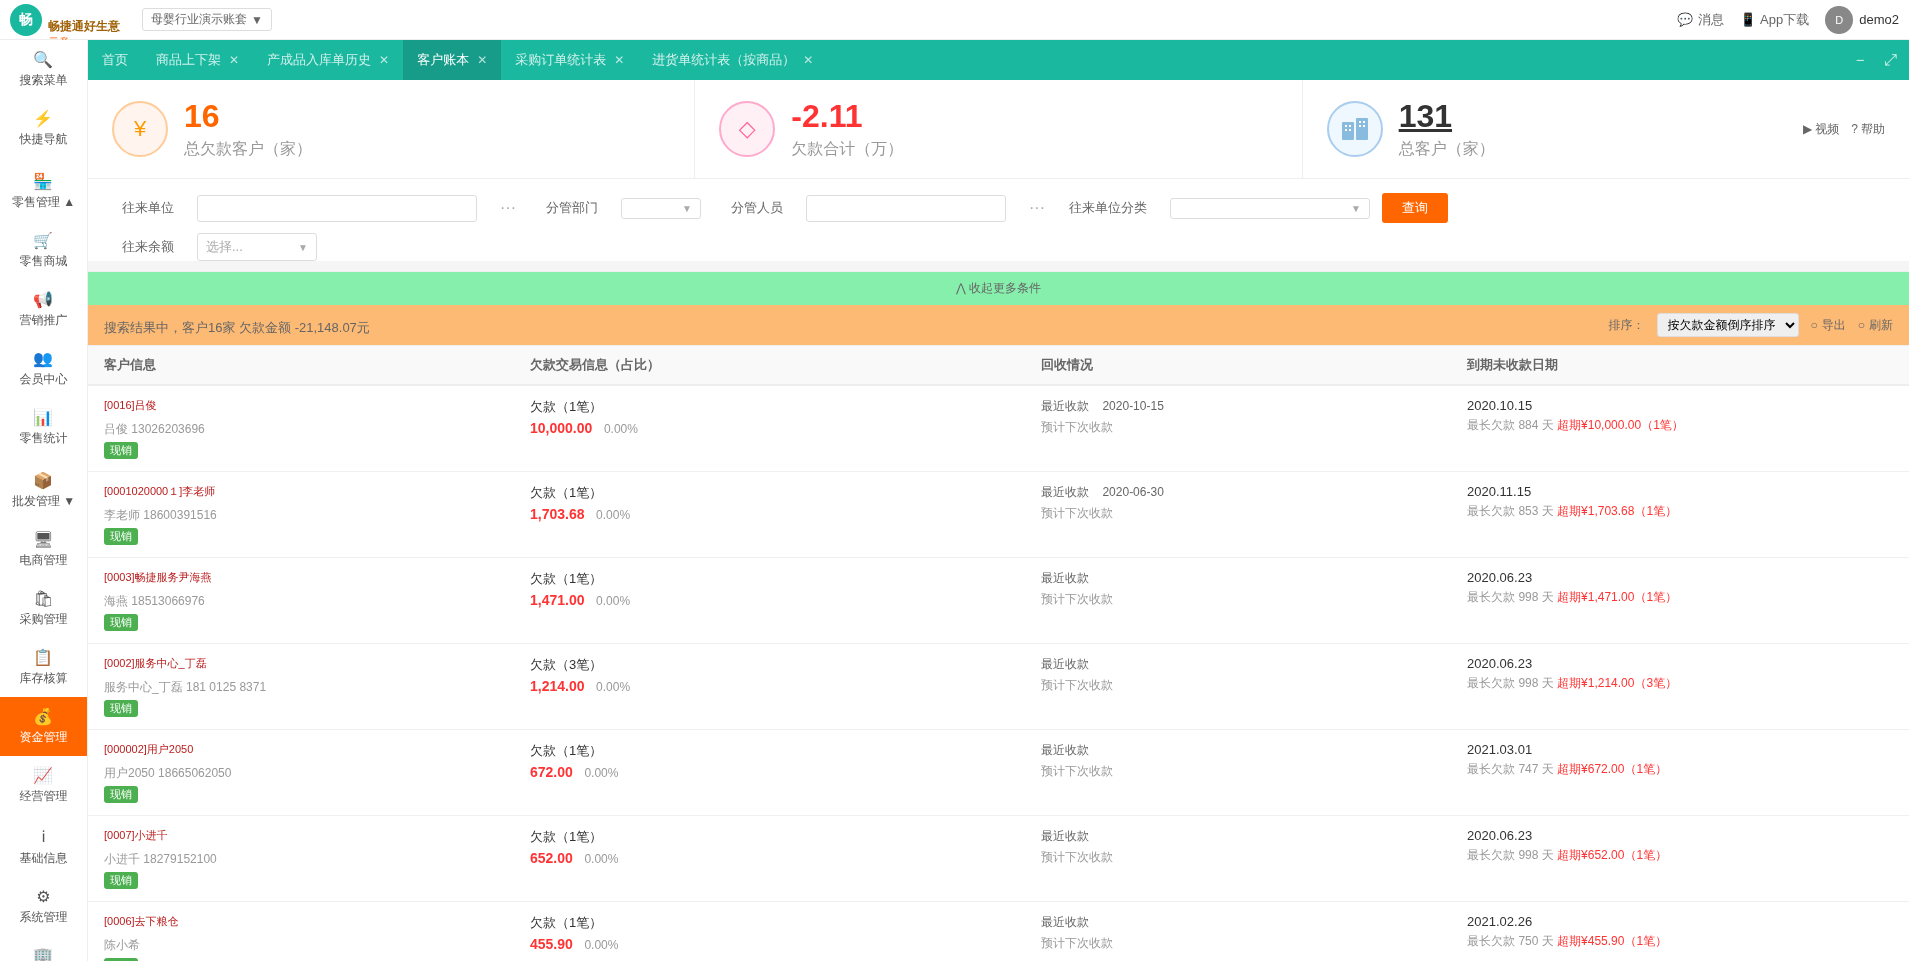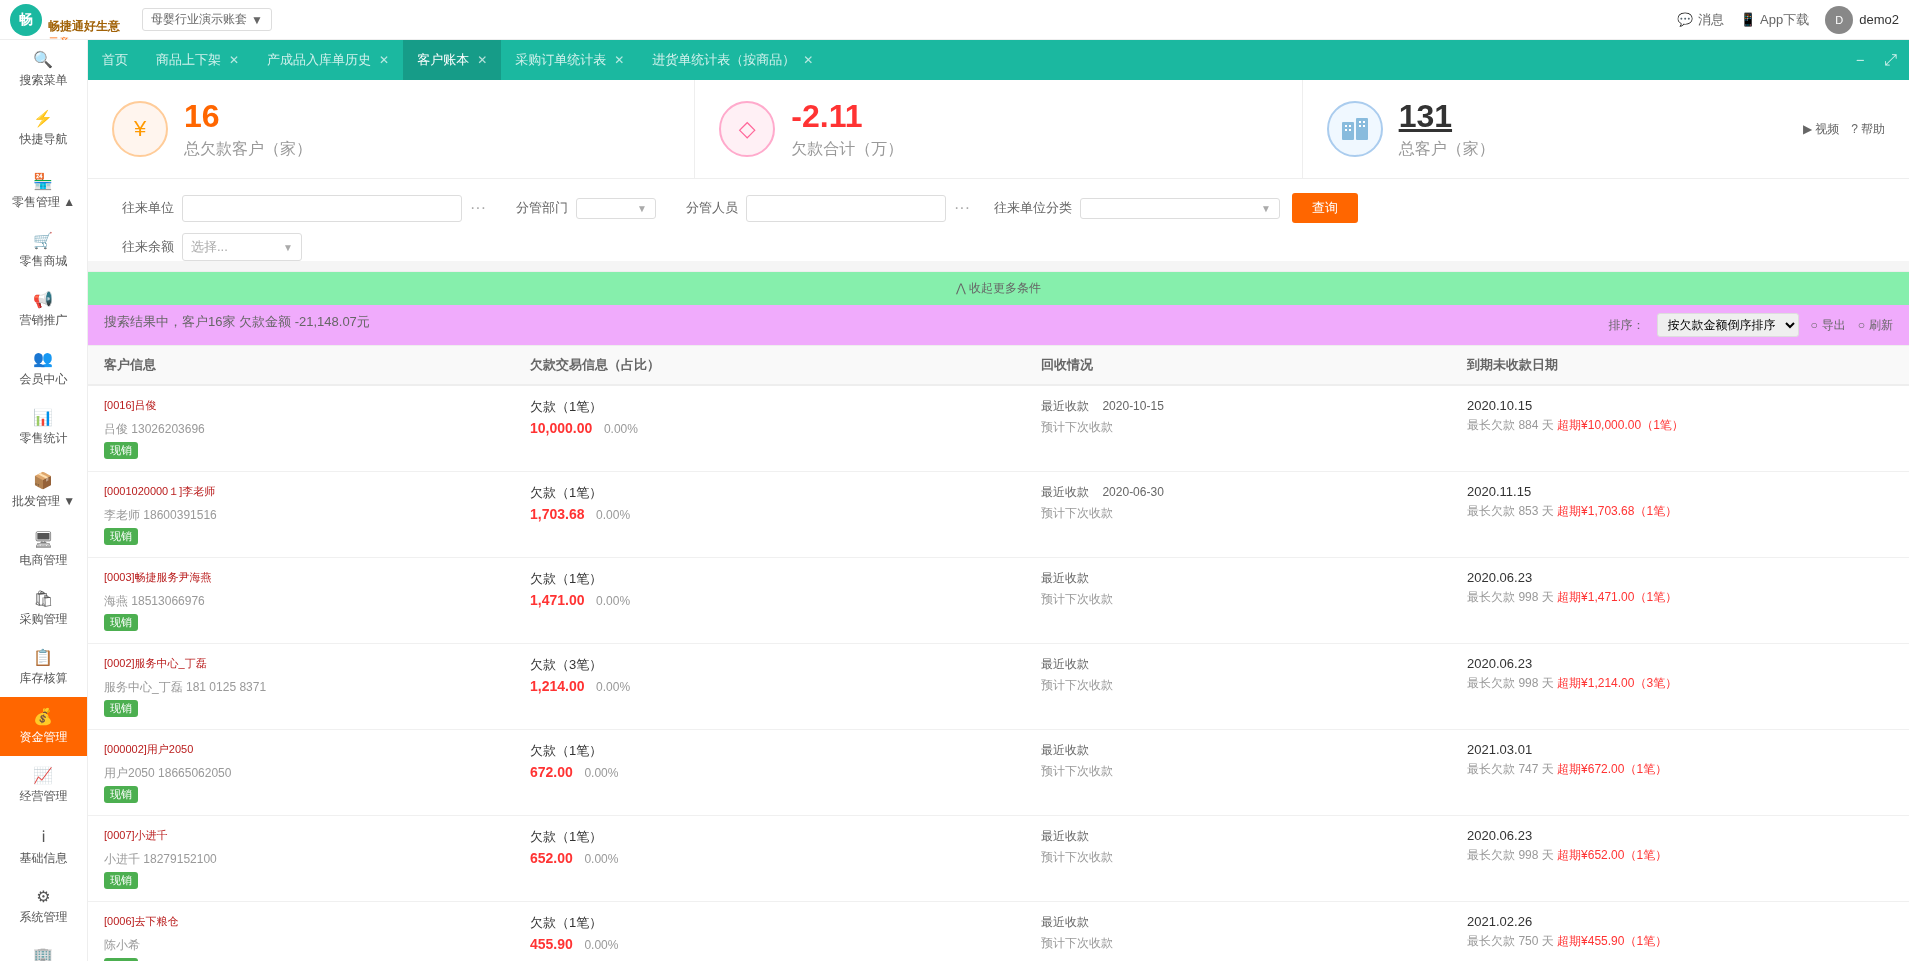--- a/index.html
+++ b/index.html
@@ -48,31 +48,31 @@
     .stat-value.orange { color: #ff6600; }
     .stat-value.red { color: #ff3333; }
     .stat-value.dark { color: #333; text-decoration: underline; }
     .stat-label { font-size: 16px; color: #999; margin-top: 4px; }
     .stat-actions { margin-left: auto; display: flex; gap: 12px; align-items: flex-start; }
     .stat-action { display: flex; align-items: center; gap: 3px; font-size: 12px; color: #666; cursor: pointer; }
 
     
     .search-panel { background: white; padding: 14px 16px 0; }
     .search-row { display: flex; align-items: center; gap: 12px; margin-bottom: 10px; flex-wrap: wrap; }
-    .search-field { display: flex; align-items: center; gap: 8px; }
+    .search-field { display: flex; align-items: center; gap: 23px; }
     .search-label { color: #666; font-size: 13px; white-space: nowrap; width: 70px; text-align: right; }
     .search-input { border: 1px solid #ddd; border-radius: 3px; padding: 5px 8px; font-size: 13px; width: 200px; color: #333; }
     .search-input-wide { width: 280px; }
     .search-btn { background: #ff6600; color: white; border: none; border-radius: 3px; padding: 6px 20px; font-size: 13px; cursor: pointer; }
     .dots-btn { color: #aaa; cursor: pointer; font-size: 16px; }
     .collapse-row { text-align: center; padding: 8px; background: #86efac; border-top: 1px solid #eee; }
     .collapse-btn { color: #666; font-size: 12px; cursor: pointer; }
 
     
-    .result-bar { background: #f0abfc; padding: 8px 16px; display: flex; align-items: flex-start; justify-content: space-between; border-bottom: 1px solid #eee; }
+    .result-bar { background: #fdba74; padding: 8px 16px; display: flex; align-items: flex-end; justify-content: space-between; border-bottom: 1px solid #eee; }
     .result-info { font-size: 13px; color: #666; }
     .result-actions { display: flex; align-items: center; gap: 12px; font-size: 12px; color: #666; }
     .result-action { display: flex; align-items: center; gap: 4px; cursor: pointer; }
     .sort-select { border: 1px solid #ddd; padding: 3px 6px; font-size: 12px; border-radius: 3px; }
 
     
     .data-table { background: white; width: 100%; }
     .table-header { display: flex; background: #f9f9f9; border-bottom: 2px solid #eee; padding: 10px 16px; font-size: 13px; font-weight: bold; color: #666; }
     .table-row { display: flex; border-bottom: 1px solid #f0f0f0; padding: 12px 16px; align-items: flex-start; }
     .col-customer { flex: 2.5; }

